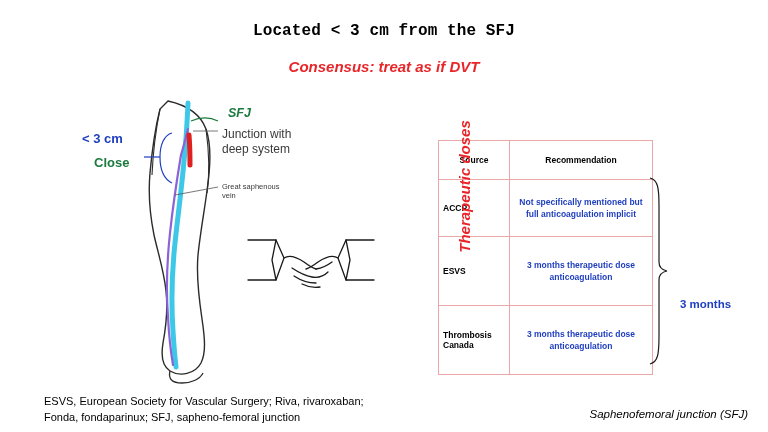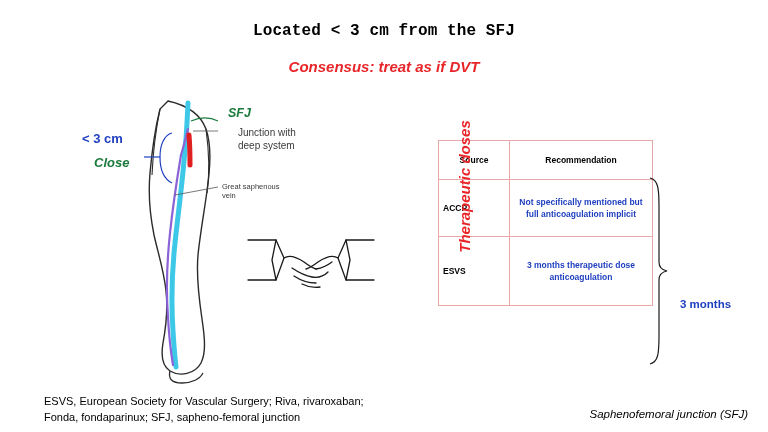--- a/index.html
+++ b/index.html
@@ -58,23 +58,23 @@
     position: absolute;
     left: 228px;
     top: 106px;
     font-size: 12.5px;
     font-weight: bold;
     font-style: italic;
     color: #1b7a3d;
   }
   .lbl-junction {
     position: absolute;
-    left: 238px;
+    left: 222px;
     top: 127px;
-    font-size: 10px;
+    font-size: 12px;
     color: #3a3a3a;
     line-height: 1.25;
     width: 70px;
   }
   .lbl-gsv {
     position: absolute;
     left: 222px;
     top: 182px;
     font-size: 7.5px;
     color: #3a3a3a;
@@ -88,21 +88,20 @@
     font-size: 13px;
     font-weight: bold;
     color: #1f3fbf;
   }
   .lbl-close {
     position: absolute;
     left: 94px;
     top: 155px;
     font-size: 13px;
     font-weight: bold;
-    font-style: italic;
     color: #1b7a3d;
   }
 
   
   .handshake {
     position: absolute;
     left: 246px;
     top: 228px;
     width: 130px;
     height: 85px;
@@ -280,20 +279,24 @@
       </thead>
       <tbody>
         <tr class="r1">
           <td class="src">ACCP</td>
           <td class="rec-cell">Not specifically mentioned but full anticoagulation implicit</td>
         </tr>
         <tr class="r2">
           <td class="src">ESVS</td>
           <td class="rec-cell">3 months therapeutic dose anticoagulation</td>
         </tr>
+        <tr class="r3">
+          <td class="src">Thrombosis Canada</td>
+          <td class="rec-cell">3 months therapeutic dose anticoagulation</td>
+        </tr>
       </tbody>
     </table>
   </div>
 
   <div class="vert-label">Therapeutic doses</div>
 
   <div class="brace">
     <svg width="24" height="190" viewBox="0 0 24 190" xmlns="http://www.w3.org/2000/svg">
       <path d="M4 2 C12 4 13 12 13 30 C13 58 13 76 13 86 C13 92 16 94 21 95
                C16 96 13 98 13 104 C13 114 13 132 13 160 C13 178 12 186 4 188" fill="none" stroke="#1a1a1a" stroke-width="1.2"></path>

